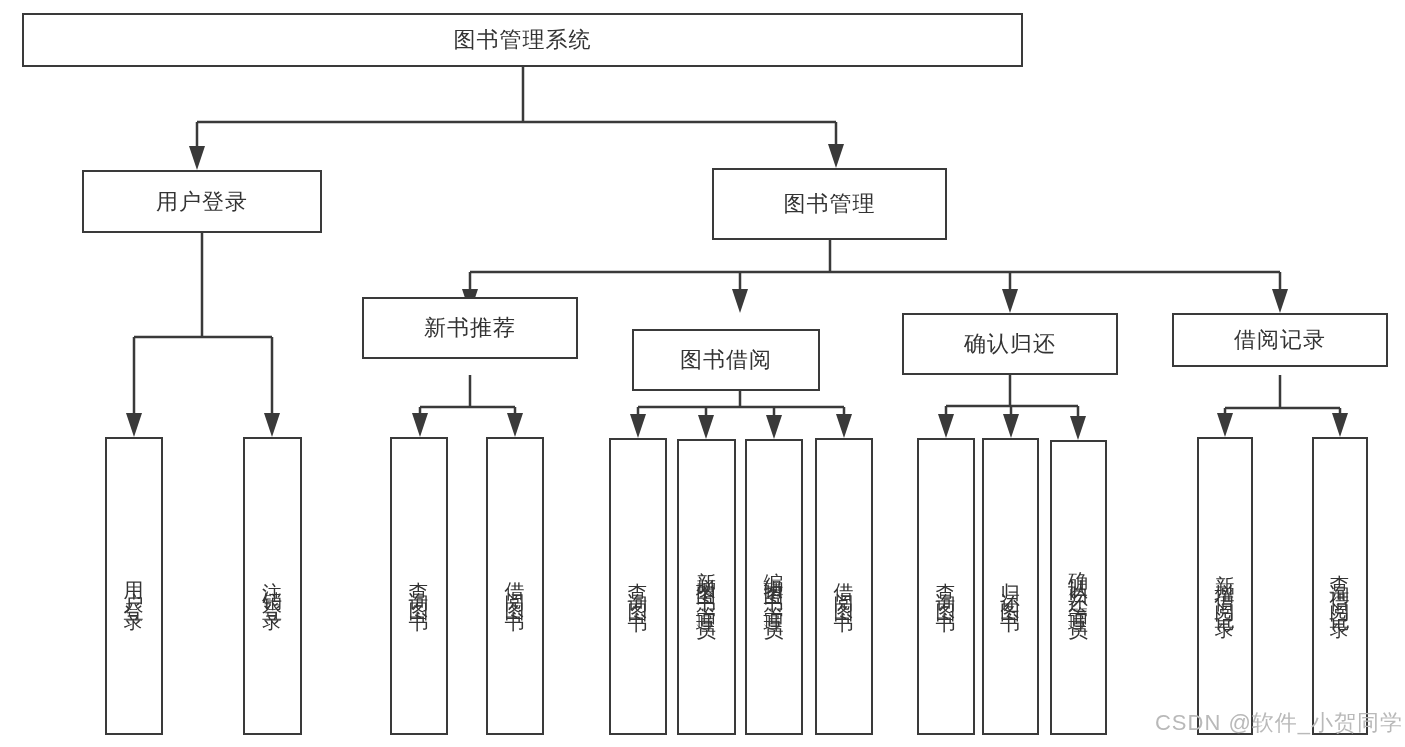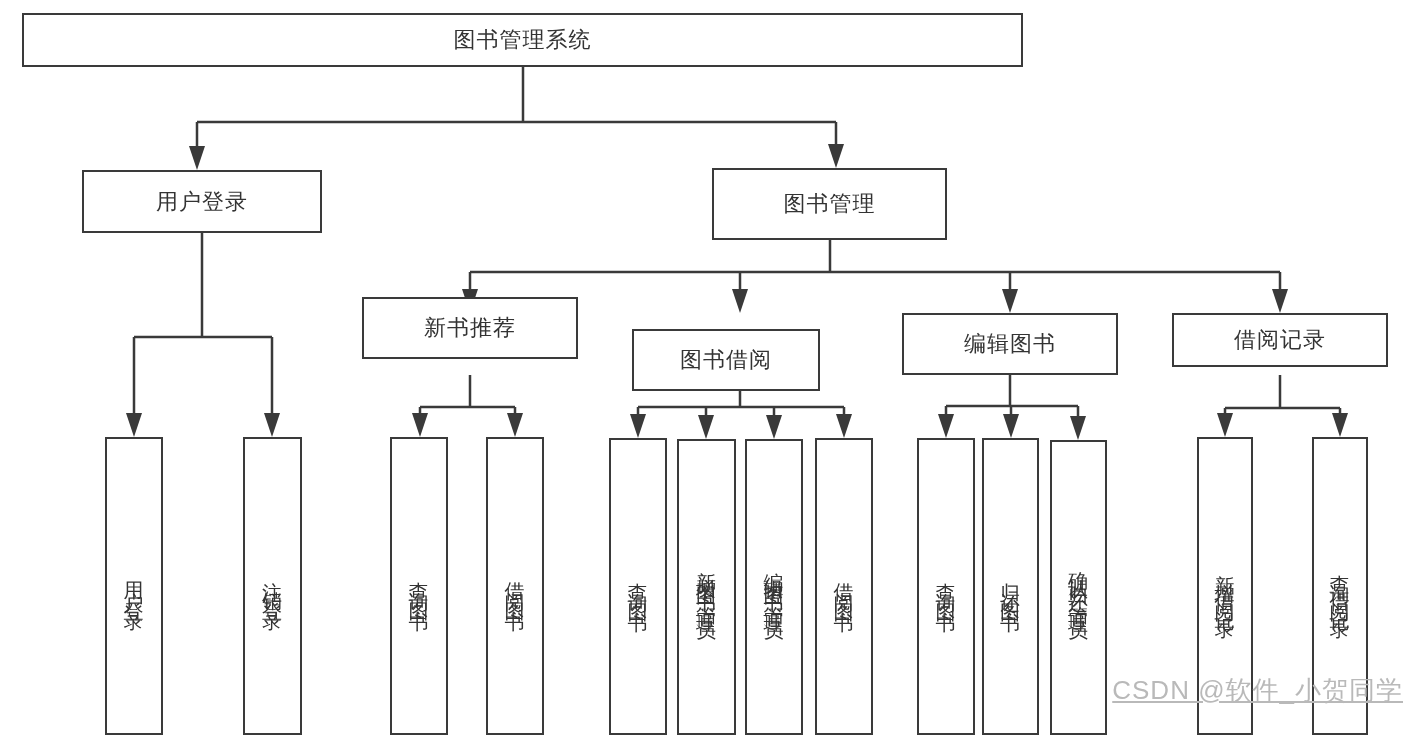--- a/index.html
+++ b/index.html
@@ -29,22 +29,22 @@
     border:2.5px solid var(--border);box-sizing:border-box;
     display:flex;align-items:center;justify-content:center;
   }
   .v-text{
     writing-mode:vertical-rl;text-orientation:mixed;
     font-size:20px;letter-spacing:10px;line-height:1;white-space:nowrap;
   }
   .vbox.long .v-text{letter-spacing:7px;}
   .vbox.mid .v-text{letter-spacing:9px;}
   #watermark{
-    position:absolute;z-index:3;right:2px;top:673px;
-    font-size:26px;color:var(--wm);letter-spacing:1px;white-space:nowrap;text-decoration:underline;
+    position:absolute;z-index:3;right:2px;top:708px;
+    font-size:22px;color:var(--wm);letter-spacing:1px;white-space:nowrap;
   }
 </style>
 </head>
 <body>
 
 <div id="canvas">
 
   <svg id="edges" width="1405" height="747">
     <g>
       <path d="M523,67 V122 M197,122 H836 M197,122 V150 M836,122 V148"></path>
@@ -88,21 +88,21 @@
     </g>
   </svg>
 
   <div class="hbox" style="left:22px;top:13px;width:1001px;height:54px">图书管理系统</div>
 
   <div class="hbox" style="left:82px;top:170px;width:240px;height:63px">用户登录</div>
   <div class="hbox" style="left:712px;top:168px;width:235px;height:72px">图书管理</div>
 
   <div class="hbox" style="left:362px;top:297px;width:216px;height:62px">新书推荐</div>
   <div class="hbox" style="left:632px;top:329px;width:188px;height:62px">图书借阅</div>
-  <div class="hbox" style="left:902px;top:313px;width:216px;height:62px">编辑图书</div>
+  <div class="hbox" style="left:902px;top:313px;width:216px;height:62px">确认归还</div>
   <div class="hbox" style="left:1172px;top:313px;width:216px;height:54px">借阅记录</div>
 
   <div class="vbox" style="left:105px;top:437px;width:58px;height:298px">
     <span class="v-text">用户登录</span>
   </div>
   <div class="vbox" style="left:243px;top:437px;width:59px;height:298px">
     <span class="v-text">注销登录</span>
   </div>
 
   <div class="vbox" style="left:390px;top:437px;width:58px;height:298px">

